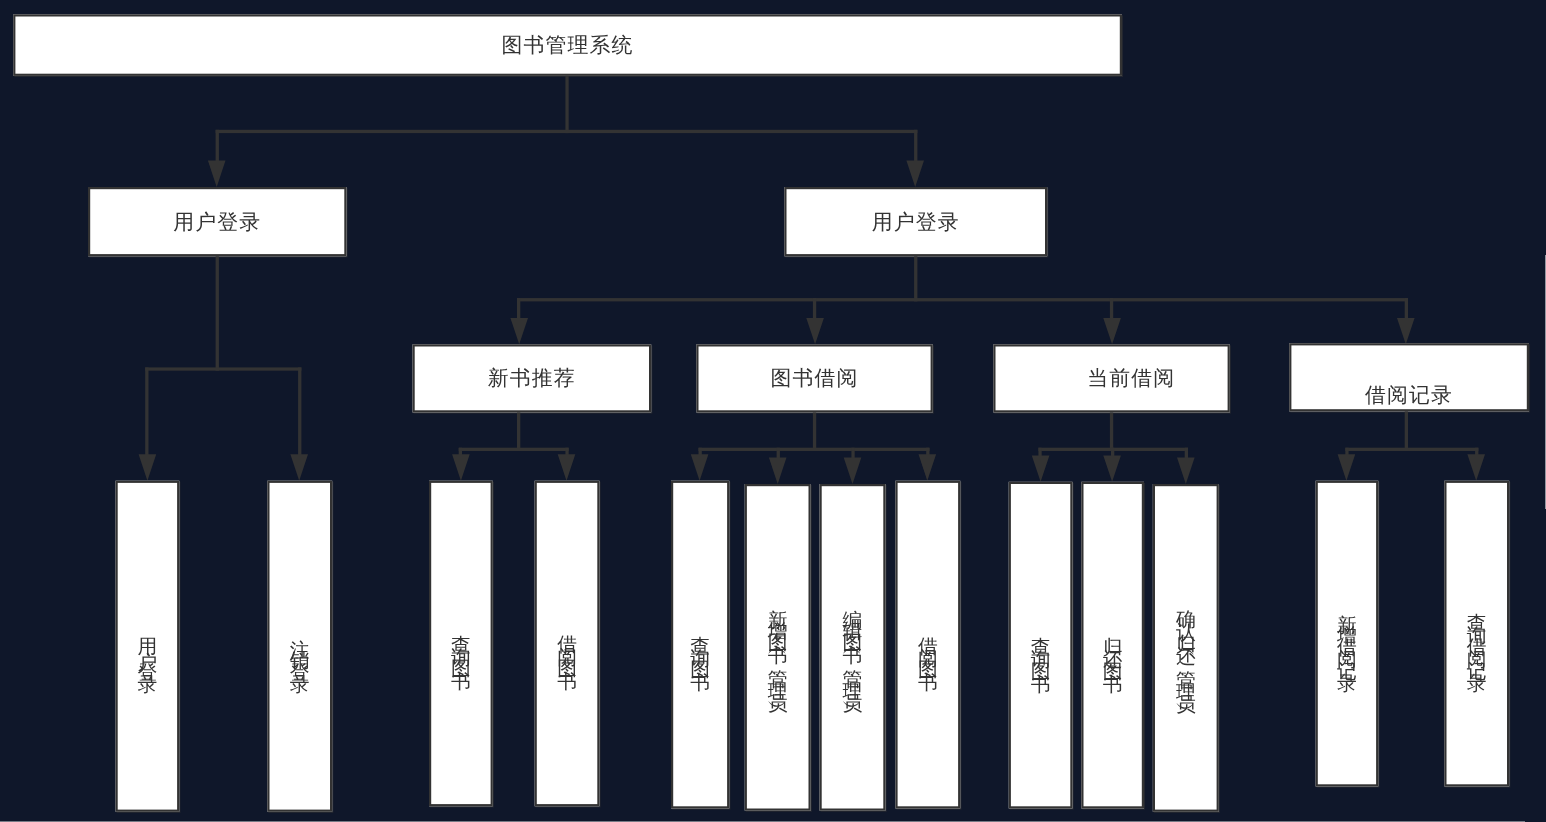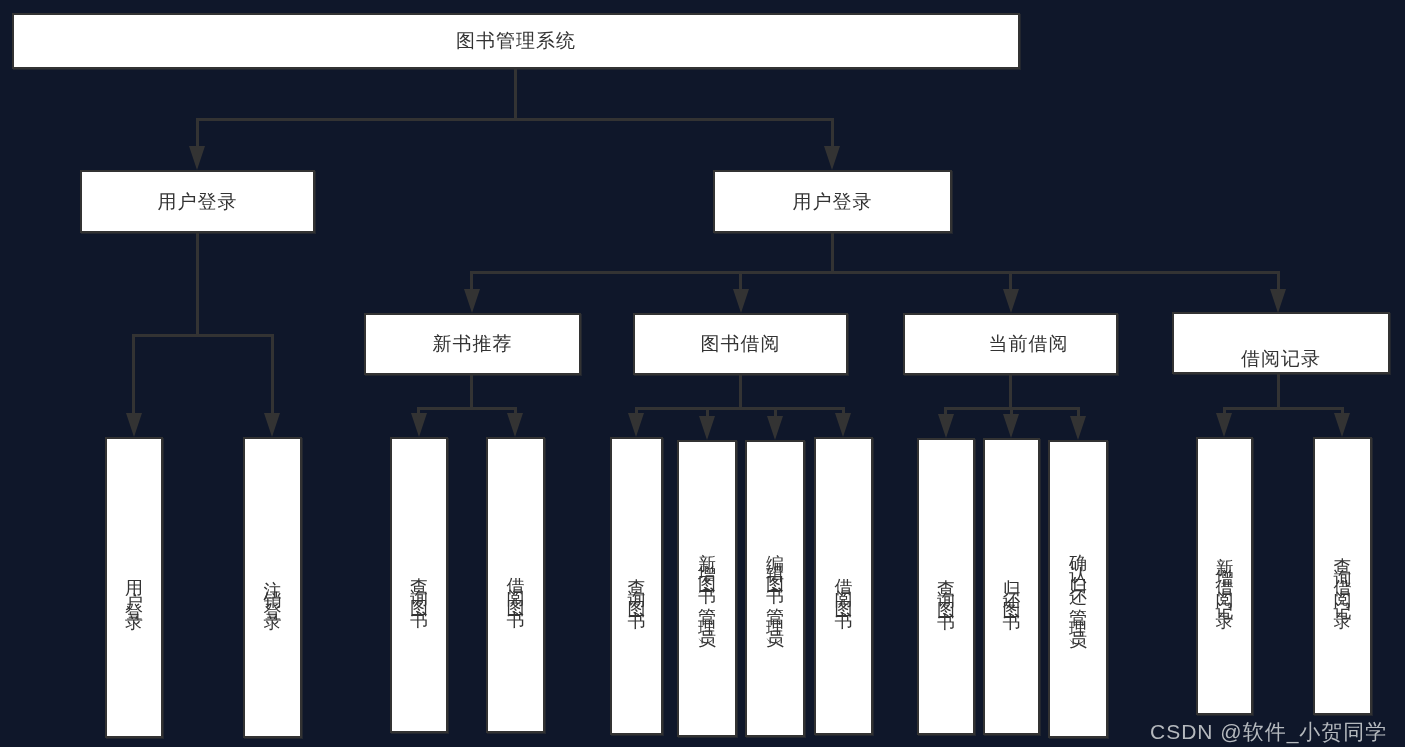--- a/index.html
+++ b/index.html
@@ -66,21 +66,21 @@
   <div class="lnh" style="left:470px;top:271px;width:810px;"></div>
   <div class="lnv" style="left:470px;top:271px;height:22px;"></div>
   <div class="arr" style="left:464px;top:289px;"></div>
   <div class="lnv" style="left:739px;top:271px;height:22px;"></div>
   <div class="arr" style="left:733px;top:289px;"></div>
   <div class="lnv" style="left:1009px;top:271px;height:22px;"></div>
   <div class="arr" style="left:1003px;top:289px;"></div>
   <div class="lnv" style="left:1277px;top:271px;height:22px;"></div>
   <div class="arr" style="left:1270px;top:289px;"></div>
 
-  <div class="box" style="left:364px;top:313px;width:217px;height:62px;">
+  <div class="box" style="left:375px;top:313px;width:217px;height:62px;">
     <span>新书推荐</span>
   </div>
   <div class="box" style="left:633px;top:313px;width:215px;height:62px;">
     <span>图书借阅</span>
   </div>
   <div class="box" style="left:903px;top:313px;width:215px;height:62px;padding-left:36px;">
     <span>当前借阅</span>
   </div>
   <div class="box" style="left:1172px;top:312px;width:218px;height:62px;align-items:flex-end;">
     <span>借阅记录</span>
@@ -157,15 +157,14 @@
     <span>确认归还（管理员）</span>
   </div>
 
   <div class="vbox" style="left:1196px;top:437px;width:57px;height:278px;">
     <span>新增借阅记录</span>
   </div>
   <div class="vbox" style="left:1313px;top:437px;width:59px;height:278px;">
     <span>查询借阅记录</span>
   </div>
 
-  <div id="watermark">CSDN @软件_小贺同学</div>
 
 </div>
 
 </body></html>

